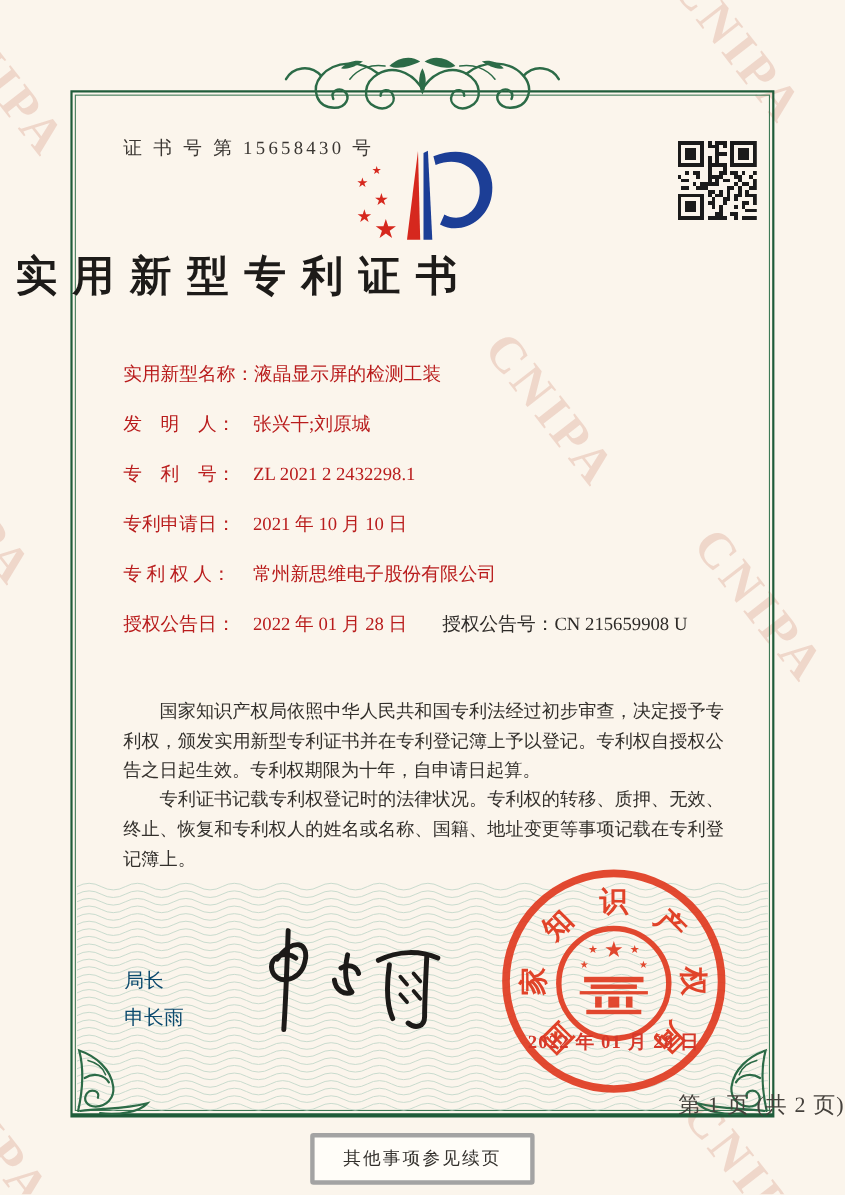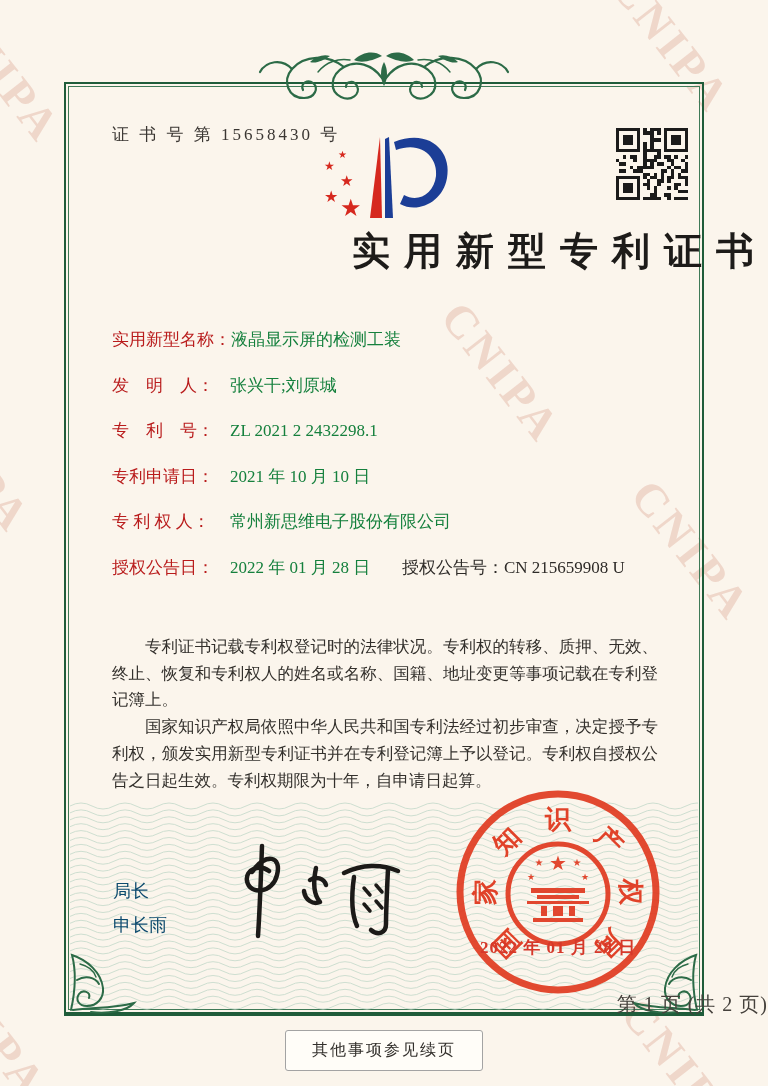--- a/index.html
+++ b/index.html
@@ -25,45 +25,45 @@
   .guilloche { position:absolute; left:70px; top:800px; width:628px; height:210px; z-index:1; overflow:hidden; }
 
   
   .content { position:absolute; left:0; top:0; width:746px; height:1086px; z-index:3; color:#2e2b28; }
 
   .cert-no { position:absolute; left:112px; top:123px; font-size:17px; letter-spacing:3px; color:#3a3632; }
 
   .logo { position:absolute; left:316px; top:110px; width:152px; height:120px; }
   .qr { position:absolute; left:616px; top:128px; width:72px; height:72px; }
 
-  .title { position:absolute; left:0; top:226px; width:768px; text-align:right;
+  .title { position:absolute; left:0; top:226px; width:768px; text-align:left;
            font-size:38px; font-weight:bold; letter-spacing:14px; text-indent:14px; color:#1d1b19; }
 
   .fields { position:absolute; left:112px; top:328px; width:560px; font-size:17px; }
   .field-row { height:45.5px; line-height:24px; white-space:nowrap; position:relative; }
   .field-label { display:inline-block; min-width:118px; color:#b91c1c; }
-  .field-value { color:#15803d; }
+  .field-value { color:#b91c1c; }
   .gazette { position:absolute; left:290px; top:0; white-space:nowrap;text-align:center; }
 
   .paragraphs { position:absolute; left:112px; top:634px; width:546px;
                 font-size:16.5px; line-height:1.62; color:#33302c; text-align:justify; }
   .paragraphs p { text-indent:2em; }
 
   .signer { position:absolute; left:113px; top:874px; font-size:18px; color:#0c4a6e; line-height:34px; }
   .signature { position:absolute; left:212px; top:840px; width:210px; height:105px; }
 
   .seal { position:absolute; left:452px; top:786px; width:212px; height:212px; z-index:4; }
   .seal-date { position:absolute; left:455px; top:936px; width:206px; text-align:center;
                font-size:17px; font-weight:bold; color:#d6382a; letter-spacing:1px; z-index:5; white-space:nowrap; }
 
   .page-footer { position:absolute; left:0; top:991px; width:768px; text-align:right;
                  font-size:20px; color:#45413c; letter-spacing:1px; z-index:4; }
 
   .continuation { position:absolute; left:0; top:1030px; width:768px; text-align:center; z-index:3; }
-  .continuation-box { display:inline-block; background:#fffdf8; border:1px solid #a3a3a3;
+  .continuation-box { display:inline-block; background:#fffdf8; border:4px solid #a3a3a3;
                       border-radius:3px; padding:9px 26px; font-size:16px; color:#33302c; letter-spacing:2px; }
 </style>
 </head>
 <body>
 
 <div class="page">
 
   <div class="wm" style="left:-28px; top:-8px;">CNIPA</div>
   <div class="wm" style="left:642px; top:-38px;">CNIPA</div>
   <div class="wm" style="left:472px; top:292px;">CNIPA</div>
@@ -396,22 +396,22 @@
       </div>
       <div class="field-row">
         <span class="field-label">授权公告日：</span><span class="field-value">2022 年 01 月 28 日</span>
         <span class="gazette">
           <span>授权公告号：</span><span>CN 215659908 U</span>
         </span>
       </div>
     </div>
 
     <div class="paragraphs">
+      <p>国家知识产权局依照中华人民共和国专利法经过初步审查，决定授予专利权，颁发实用新型专利证书并在专利登记簿上予以登记。专利权自授权公告之日起生效。专利权期限为十年，自申请日起算。</p>
       <p>专利证书记载专利权登记时的法律状况。专利权的转移、质押、无效、终止、恢复和专利权人的姓名或名称、国籍、地址变更等事项记载在专利登记簿上。</p>
-      <p>国家知识产权局依照中华人民共和国专利法经过初步审查，决定授予专利权，颁发实用新型专利证书并在专利登记簿上予以登记。专利权自授权公告之日起生效。专利权期限为十年，自申请日起算。</p>
     </div>
 
     <div class="signer">
       <div>局长</div>
       <div>申长雨</div>
     </div>
 
     <svg class="signature" viewBox="0 0 210 105">
       <g stroke="#1c1a18" fill="none" stroke-width="4.5" stroke-linecap="round" stroke-linejoin="round">
         <path d="M40,32 C54,12 70,16 65,35 C61,53 38,56 35,41 C33,29 48,24 57,31"></path>

